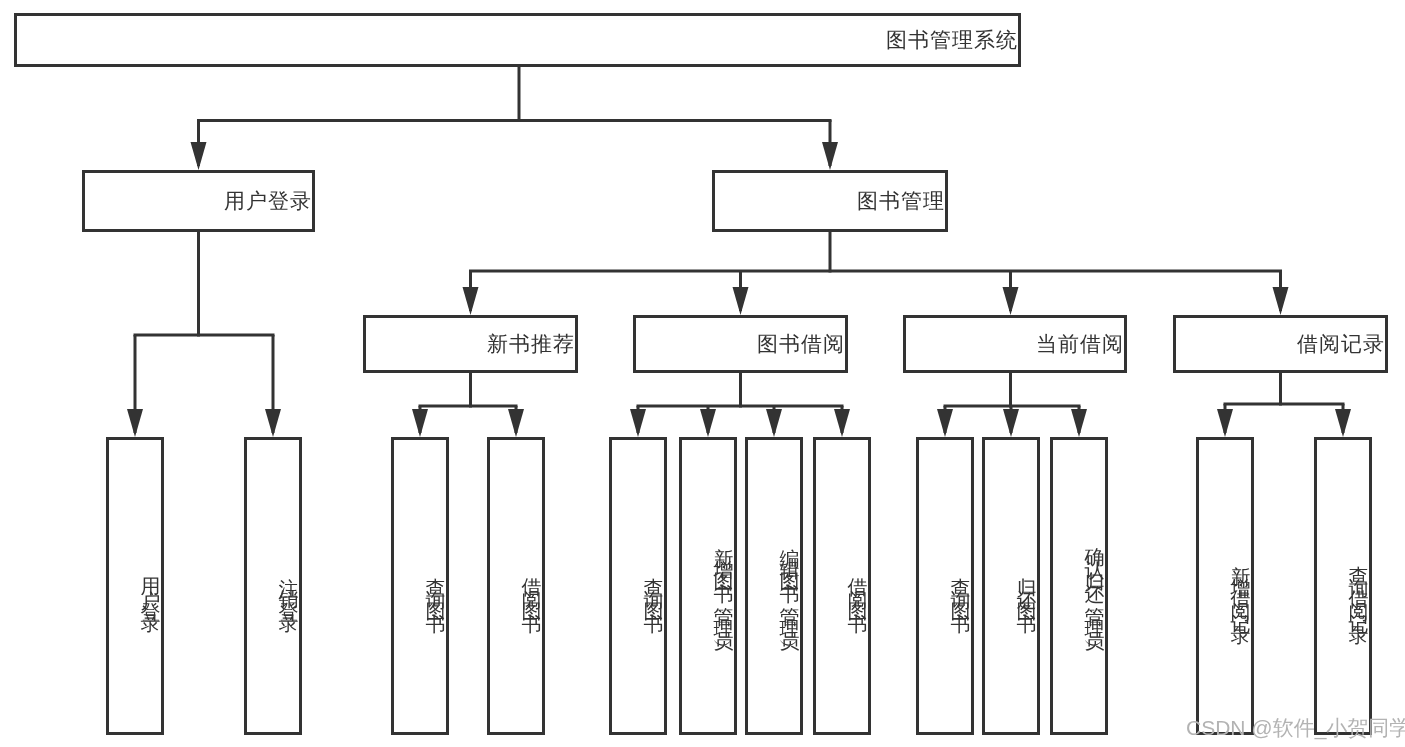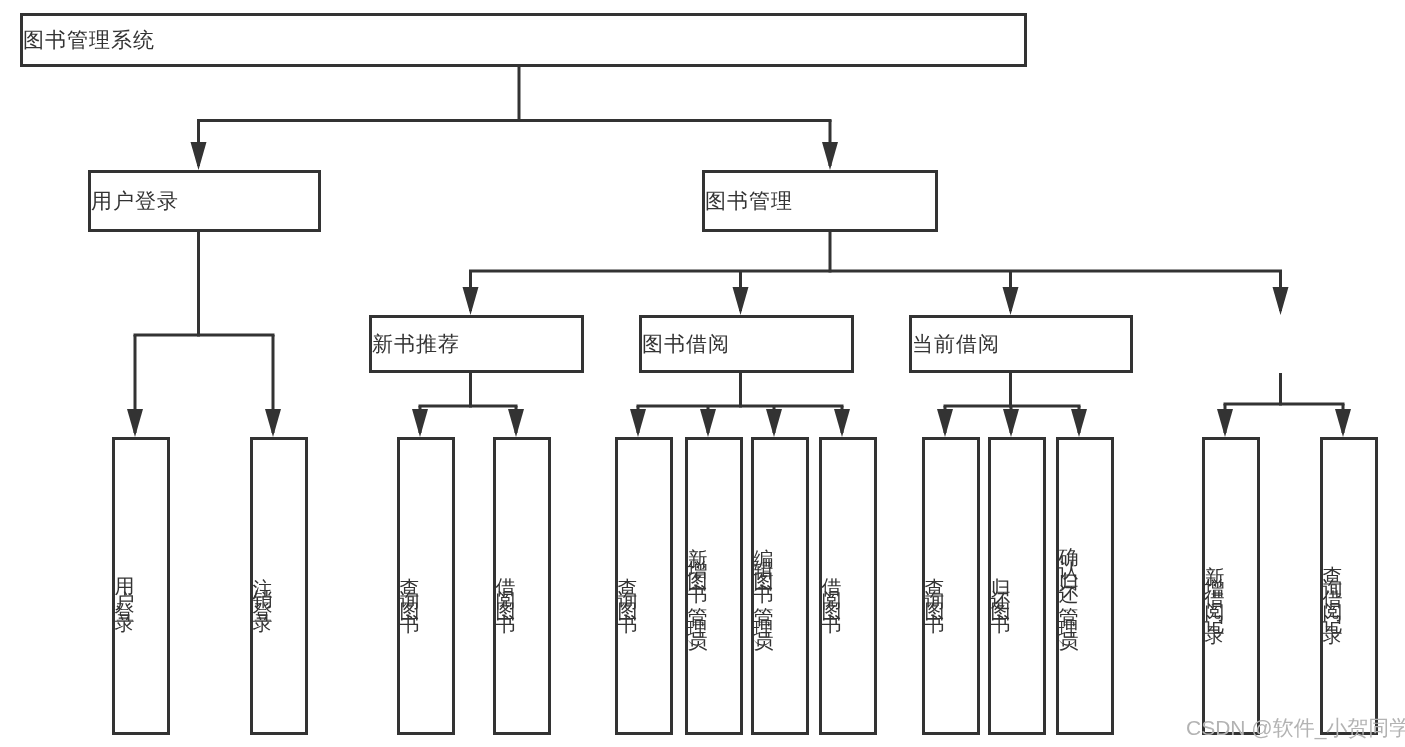--- a/index.html
+++ b/index.html
@@ -17,23 +17,22 @@
     width: 1405px; height: 747px;
     pointer-events: none;
   }
   .node {
     position: absolute;
     box-sizing: border-box;
     background: #ffffff;
     border: 3px solid #333333;
     display: flex;
     align-items: center;
-    justify-content: flex-start;
+    justify-content: flex-end;
     color: #333333;
-    margin-left: 6px;
   }
   .hbox .label {
     font-size: 21px;
     letter-spacing: 1px;
     white-space: nowrap;
   }
   .vbox .label {
     writing-mode: vertical-rl;
     text-orientation: mixed;
     font-size: 20px;
@@ -125,32 +124,35 @@
     </g>
   </svg>
 
   <div class="node hbox" style="left:14px; top:13px; width:1007px; height:54px;">
     <span class="label">图书管理系统</span>
   </div>
 
   <div class="node hbox" style="left:82px; top:170px; width:233px; height:62px;">
     <span class="label">用户登录</span>
   </div>
-  <div class="node hbox" style="left:696px; top:170px; width:236px; height:62px;">
+  <div class="node hbox" style="left:712px; top:170px; width:236px; height:62px;">
     <span class="label">图书管理</span>
   </div>
 
   <div class="node hbox" style="left:363px; top:315px; width:215px; height:58px;">
     <span class="label">新书推荐</span>
   </div>
   <div class="node hbox" style="left:633px; top:315px; width:215px; height:58px;">
     <span class="label">图书借阅</span>
   </div>
   <div class="node hbox" style="left:903px; top:315px; width:224px; height:58px;">
     <span class="label">当前借阅</span>
+  </div>
+  <div class="node hbox" style="left:1173px; top:315px; width:215px; height:58px;">
+    <span class="label">借阅记录</span>
   </div>
 
   <div class="node vbox" style="left:106px; top:437px; width:58px; height:298px;">
     <span class="label">用户登录</span>
   </div>
   <div class="node vbox" style="left:244px; top:437px; width:58px; height:298px;">
     <span class="label">注销登录</span>
   </div>
 
   <div class="node vbox" style="left:391px; top:437px; width:58px; height:298px;">

